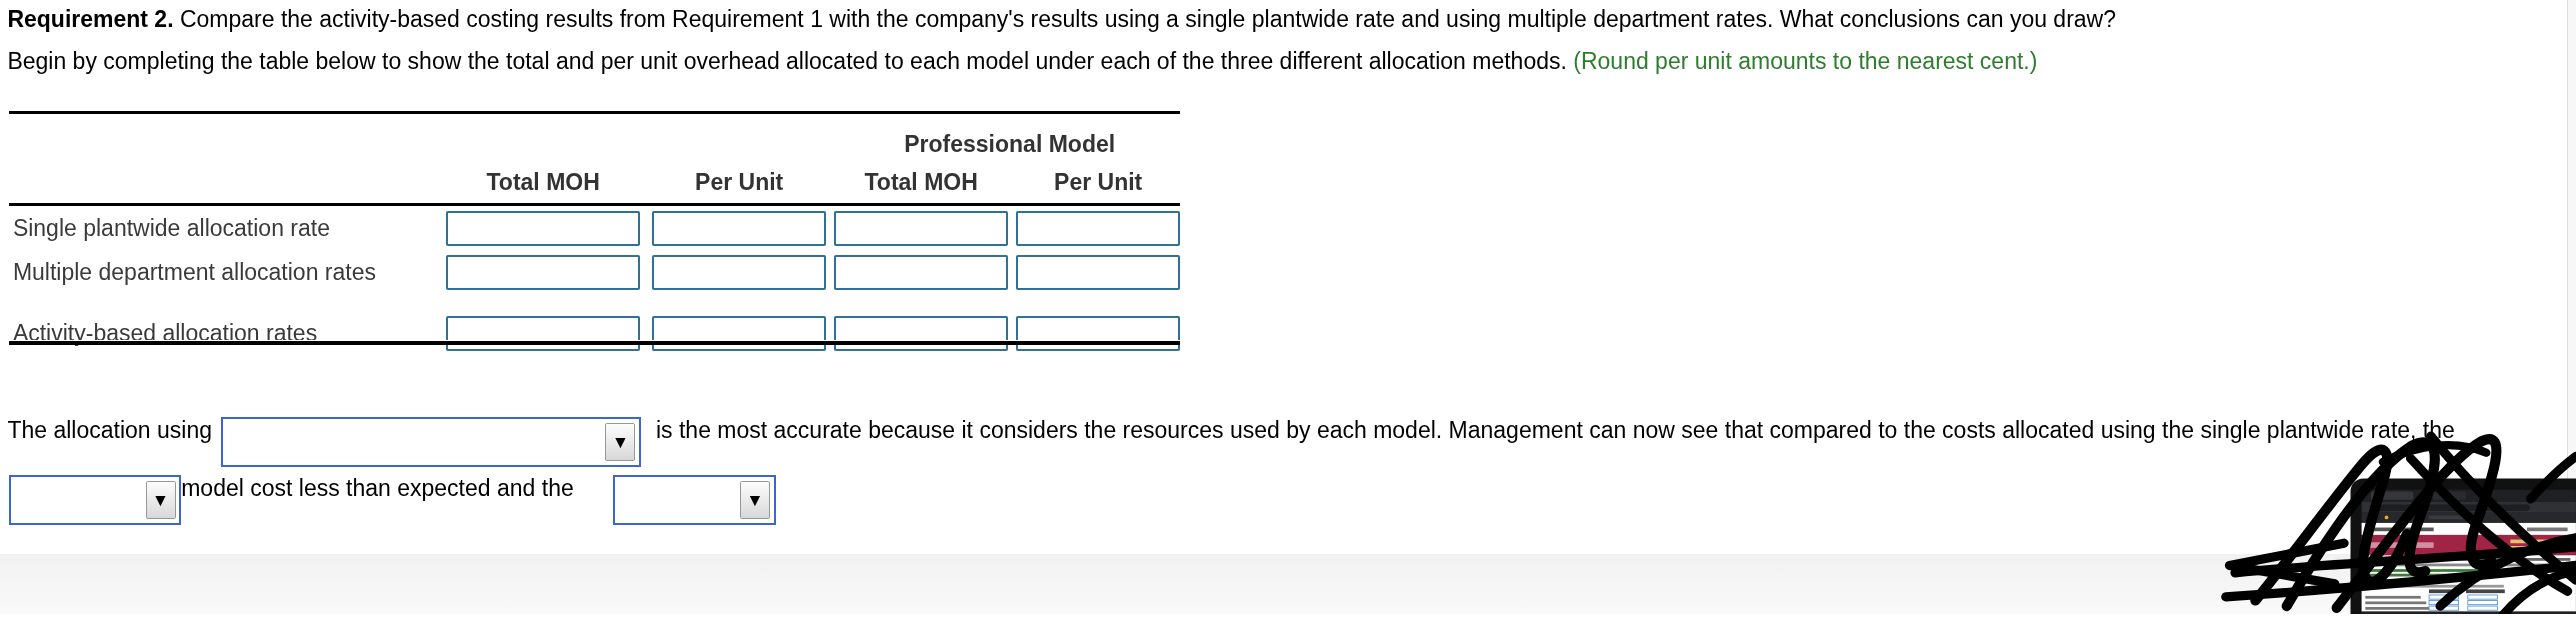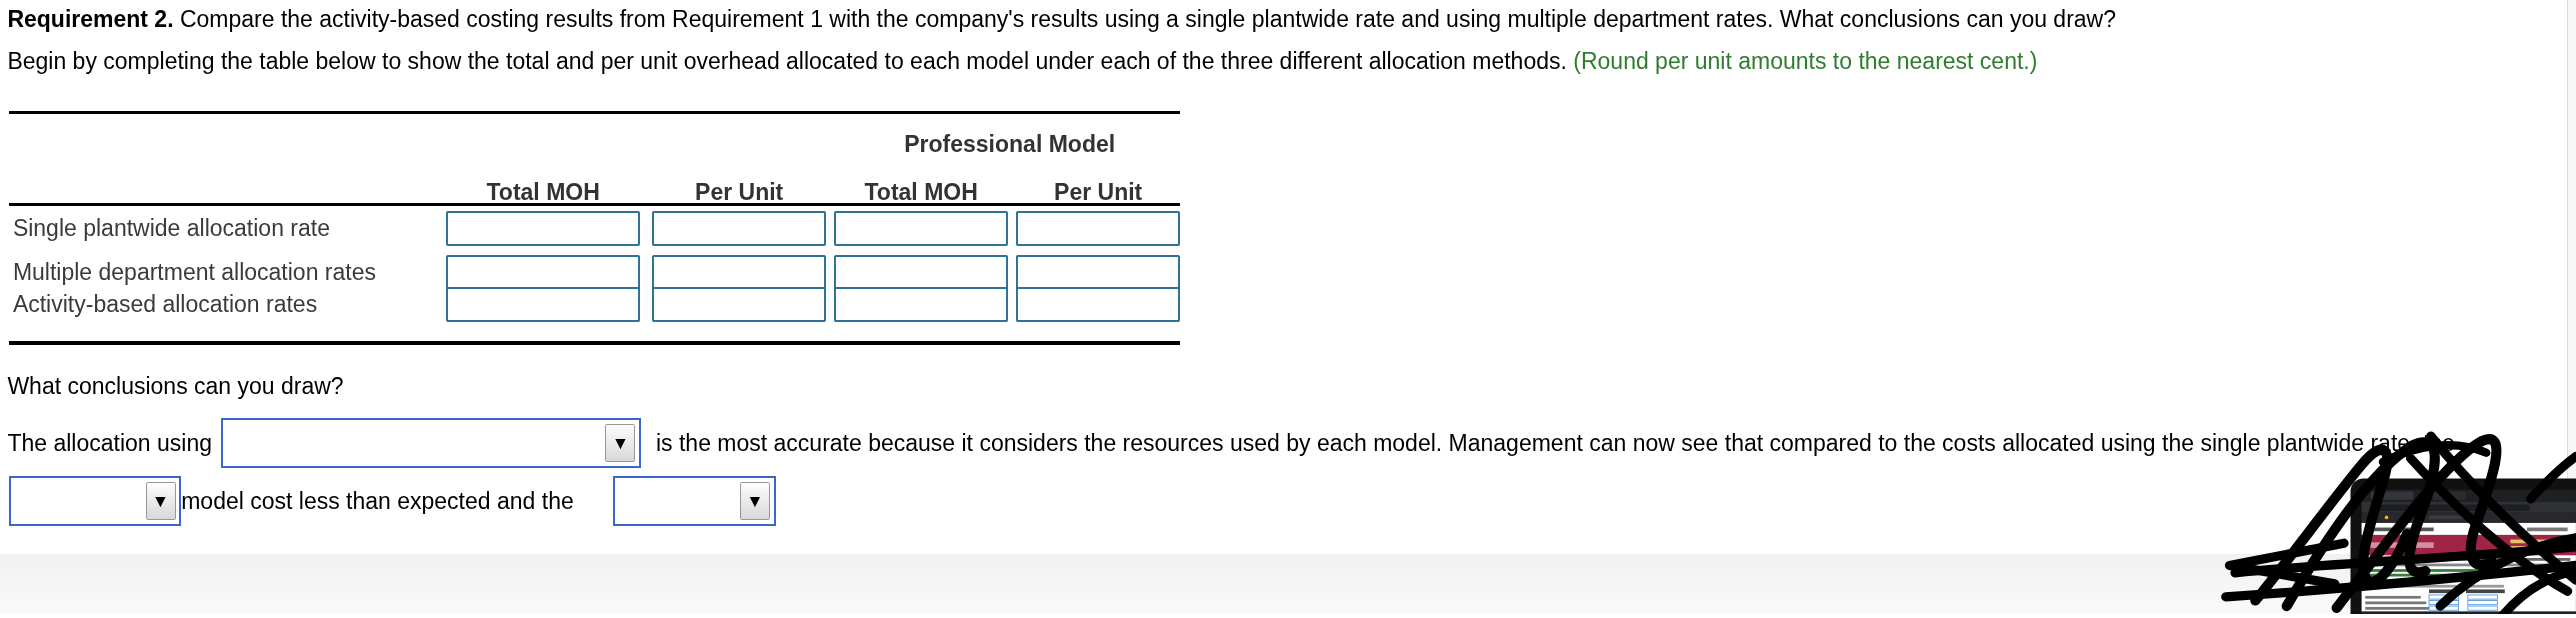--- a/index.html
+++ b/index.html
@@ -21,36 +21,36 @@
   .line1{top:3.7px;left:7.4px;line-height:31px;}
   .line2{top:46px;left:7.4px;line-height:31px;}
 
   
   .ot-table{top:111px;left:9.2px;width:1171px;height:233px;}
   .rule{position:absolute;left:0;width:1171px;background:#000;}
   .rule.top{top:0;height:2.8px;}
   .rule.mid{top:92px;height:2.8px;}
   .rule.bot{top:229px;height:3.7px;border-top:0.9px solid #fff;}
   .colhead{position:absolute;top:20.3px;height:28px;text-align:center;font-weight:bold;color:#333;}
-  .subhead{position:absolute;top:68px;height:28px;text-align:center;font-weight:bold;color:#333;}
+  .subhead{position:absolute;top:58px;height:28px;text-align:center;font-weight:bold;color:#333;}
   .trow{position:absolute;left:0;width:1171px;height:44px;}
   .trow .rowlabel{position:absolute;left:3.7px;top:0;height:44px;line-height:44px;color:#3a3a3a;}
   .cellin{
     position:absolute;top:4.6px;height:35px;box-sizing:border-box;
     border:2.8px solid #2e7295;border-radius:1.8px;background:#fff;
     font-family:"Liberation Sans",sans-serif;font-size:20.3px;padding:0 5.5px;outline:none;
   }
   .c1{left:437px;width:194px;}
   .c2{left:643px;width:174px;}
   .c3{left:825px;width:174px;}
   .c4{left:1007px;width:164px;}
 
   
   .question{top:373px;left:7.4px;}
-  .sentence{display:flex;align-items:center;}
+  .sentence{display:flex;align-items:flex-start;}
   .s1{top:417px;left:7.4px;height:52px;width:2558px;}
   .s2{top:475px;left:9.2px;height:52px;}
   .dropdown{
     position:relative;box-sizing:border-box;height:50px;background:#fff;
     border:2.8px solid #3a66cd;flex:0 0 auto;cursor:pointer;
   }
   .dd-btn{
     position:absolute;top:3.7px;bottom:3.7px;right:3.7px;width:28px;
     background:linear-gradient(#fdfdfd,#d8d8d8);
     border:0.9px solid #979797;border-radius:1.8px;
@@ -103,32 +103,31 @@
     </div>
 
     <div class="trow" style="top:139px;">
       <span class="rowlabel">Multiple department allocation rates</span>
       <input class="cellin c1" value="" style="">
       <input class="cellin c2" value="" style="">
       <input class="cellin c3" value="" style="">
       <input class="cellin c4" value="" style="">
     </div>
 
-    <div class="trow" style="top:171px;">
+    <div class="trow" style="top:200px;">
       <span class="rowlabel">Activity-based allocation rates</span>
       <input class="cellin c1" value="" style="">
       <input class="cellin c2" value="" style="">
       <input class="cellin c3" value="" style="">
       <input class="cellin c4" value="" style="">
     </div>
 
     <div class="rule bot"></div>
   </div>
 
-  <div class="abs question nowrap">What conclusions can you draw?</div>
 
   <div class="abs sentence s1 nowrap">
     <span>The allocation using</span>
     <div class="dropdown dd1">
       <span></span>
       <div class="dd-btn">
         <span>▼</span>
       </div>
     </div>
     <span class="gapL16">is the most accurate because it considers the resources used by each model. Management can now see that compared to the costs allocated using the single plantwide rate, the</span>

